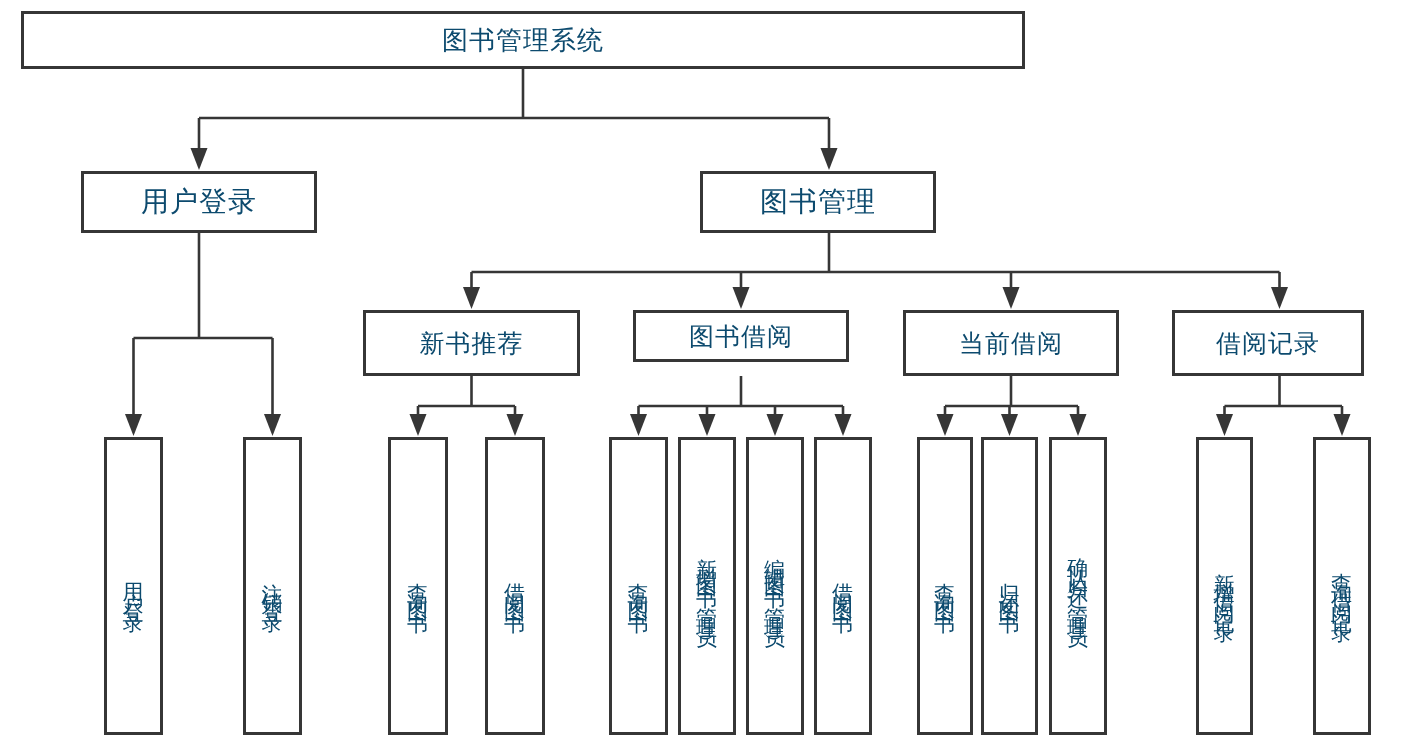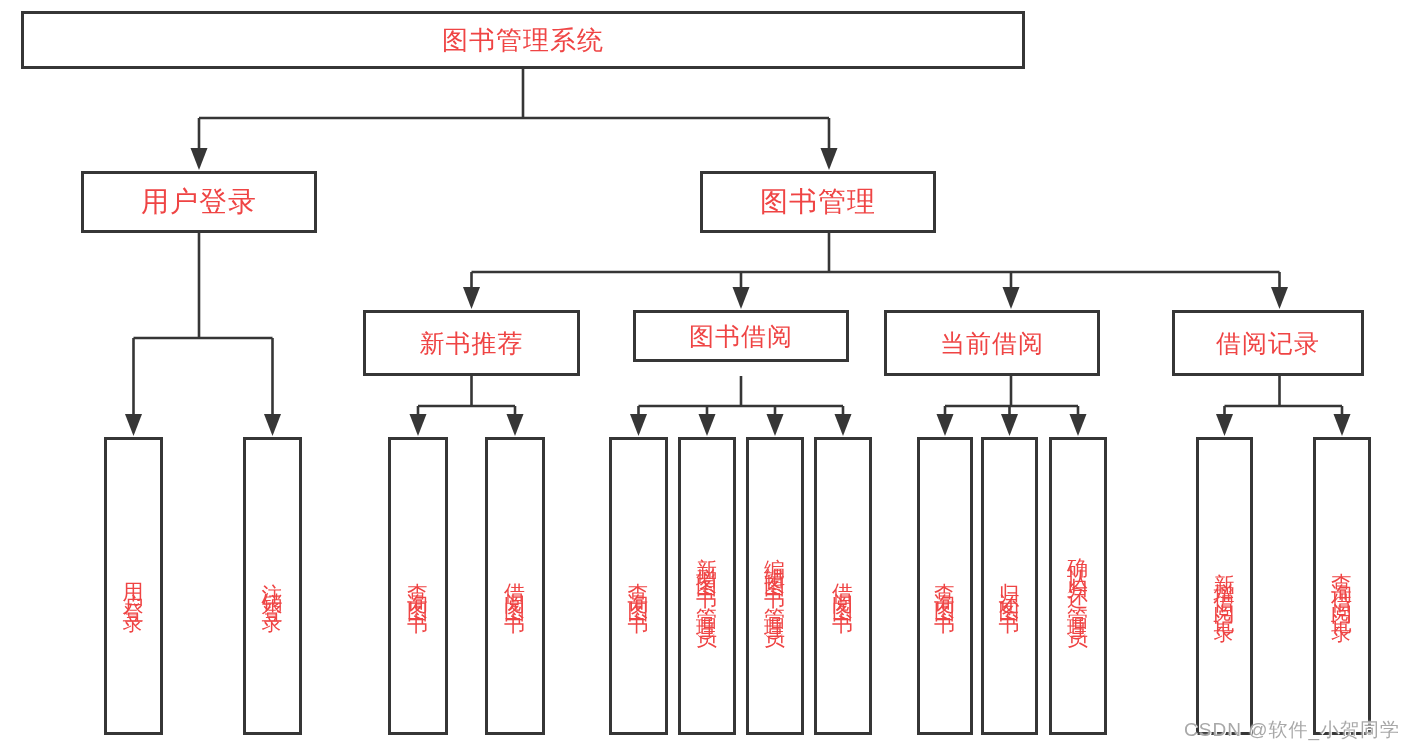--- a/index.html
+++ b/index.html
@@ -15,21 +15,21 @@
     position: absolute;
     left: 0; top: 0;
     width: 1405px; height: 747px;
     z-index: 1;
   }
   .node, .vnode {
     position: absolute;
     box-sizing: border-box;
     background: #ffffff;
     border: 3px solid #363636;
-    color: #ef4444;
+    color: #0c4a6e;
     display: flex;
     align-items: center;
     justify-content: center;
     z-index: 2;
     white-space: nowrap;
   }
   .node.root  { font-size: 26px; letter-spacing: 1px; }
   .node.lvl2  { font-size: 28px; letter-spacing: 1px; }
   .node.lvl3  { font-size: 25px; letter-spacing: 1px; }
   .vnode {
@@ -82,35 +82,34 @@
       </g>
     </svg>
 
   <div class="node root" style="left:21px;top:11px;width:1004px;height:58px">图书管理系统</div>
 
   <div class="node lvl2" style="left:81px;top:171px;width:236px;height:62px">用户登录</div>
   <div class="node lvl2" style="left:700px;top:171px;width:236px;height:62px">图书管理</div>
 
   <div class="node lvl3" style="left:363px;top:310px;width:217px;height:66px">新书推荐</div>
   <div class="node lvl3" style="left:633px;top:310px;width:216px;height:52px">图书借阅</div>
-  <div class="node lvl3" style="left:884px;top:310px;width:216px;height:66px">当前借阅</div>
+  <div class="node lvl3" style="left:903px;top:310px;width:216px;height:66px">当前借阅</div>
   <div class="node lvl3" style="left:1172px;top:310px;width:192px;height:66px">借阅记录</div>
 
   <div class="vnode" style="left:104px;top:437px;width:59px;height:298px">用户登录</div>
   <div class="vnode" style="left:243px;top:437px;width:59px;height:298px">注销登录</div>
 
   <div class="vnode" style="left:388px;top:437px;width:60px;height:298px">查询图书</div>
   <div class="vnode" style="left:485px;top:437px;width:60px;height:298px">借阅图书</div>
 
   <div class="vnode" style="left:609px;top:437px;width:59px;height:298px">查询图书</div>
   <div class="vnode" style="left:678px;top:437px;width:58px;height:298px">新增图书（管理员）</div>
   <div class="vnode" style="left:746px;top:437px;width:58px;height:298px">编辑图书（管理员）</div>
   <div class="vnode" style="left:814px;top:437px;width:58px;height:298px">借阅图书</div>
 
   <div class="vnode" style="left:917px;top:437px;width:56px;height:298px">查询图书</div>
   <div class="vnode" style="left:981px;top:437px;width:57px;height:298px">归还图书</div>
   <div class="vnode" style="left:1049px;top:437px;width:58px;height:298px">确认归还（管理员）</div>
 
   <div class="vnode" style="left:1196px;top:437px;width:57px;height:298px">新增借阅记录</div>
   <div class="vnode" style="left:1313px;top:437px;width:58px;height:298px">查询借阅记录</div>
 
-  <div class="watermark">CSDN @软件_小贺同学</div>
 </div>
 
 </body></html>

